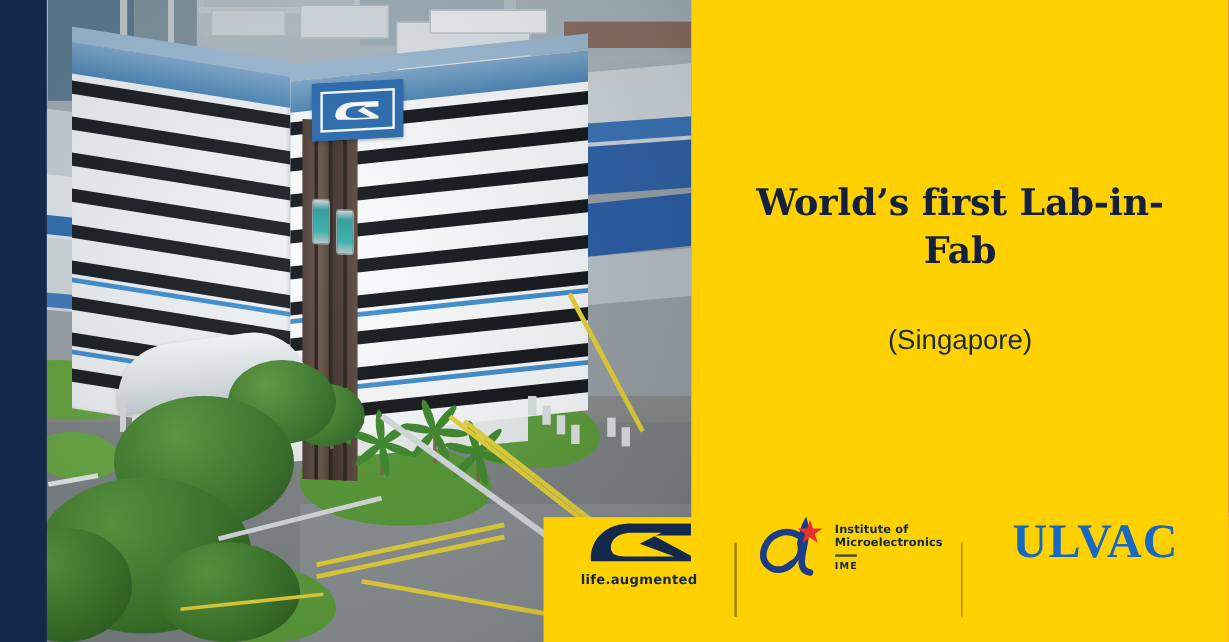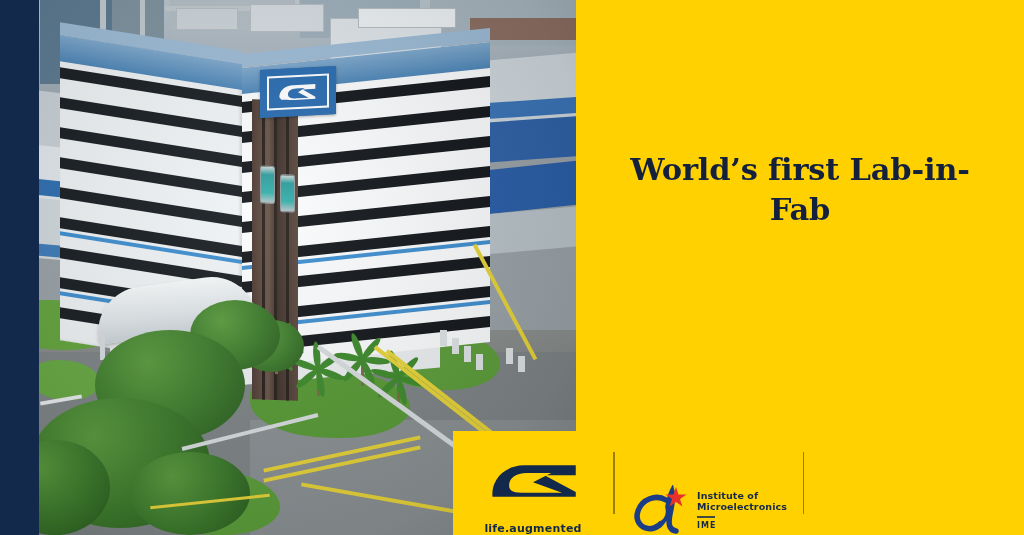--- a/index.html
+++ b/index.html
@@ -236,28 +236,28 @@
     text-align:center;
   }
 
   
   .logobar{
     position:absolute;left:453px;top:431px;width:571px;height:104px;
     background:#FFD100;
     z-index:6;
     display:flex;align-items:center;
   }
-  .logo-cell{display:flex;align-items:flex-end;justify-content:center;height:100%;}
+  .logo-cell{display:flex;align-items:flex-start;justify-content:center;height:100%;}
   .cell-st{width:160px;}
   .cell-ime{width:188px;}
   .cell-ulvac{width:223px;}
   .vdiv{width:1.5px;height:62px;background:#7a6300;opacity:.75;align-self:center;}
 
   
-  .st-lockup{display:flex;flex-direction:column;align-items:center;gap:20px;}
+  .st-lockup{display:flex;flex-direction:column;align-items:center;gap:4px;}
   .st-tagline{
     font-family:"DejaVu Sans",sans-serif;
     font-size:11px;font-weight:600;color:#13294B;letter-spacing:.2px;
   }
 
   
   .ime-lockup{display:flex;align-items:center;gap:7px;}
   .ime-text{display:flex;flex-direction:column;line-height:1.18;}
   .ime-t1,.ime-t2{
     font-family:"DejaVu Sans",sans-serif;
@@ -454,20 +454,21 @@
     </div>
   </div>
 
   <div class="navy-spine"></div>
 
   <div class="panel">
     <div class="headline">
       <div>World’s first Lab-in-Fab</div>
     </div>
     <div class="subtitle">
+      <div>(Singapore)</div>
     </div>
   </div>
 
   <div class="logobar">
 
     <div class="logo-cell cell-st">
       <div class="st-lockup">
         <svg width="92" height="42" viewBox="0 0 240 110">
           <path d="M14 96 C10 62 34 16 96 14 L232 14 L232 40 L150 40 L232 84 L232 96 L126 96 C72 96 40 96 14 96 Z" fill="#13294B"></path>
           <path d="M58 72 C54 50 72 34 104 34 L168 34 L120 58 L196 86 L112 86 C78 86 62 86 58 72 Z" fill="#FFD100"></path>
@@ -490,15 +491,18 @@
           <span class="ime-t1">Institute of</span>
           <span class="ime-t2">Microelectronics</span>
           <span class="ime-rule"></span>
           <span class="ime-t3">IME</span>
         </div>
       </div>
     </div>
 
     <div class="vdiv"></div>
 
+    <div class="logo-cell cell-ulvac">
+      <span class="ulvac-word">ULVAC</span>
+    </div>
   </div>
 
 </div>
 
 </body></html>

